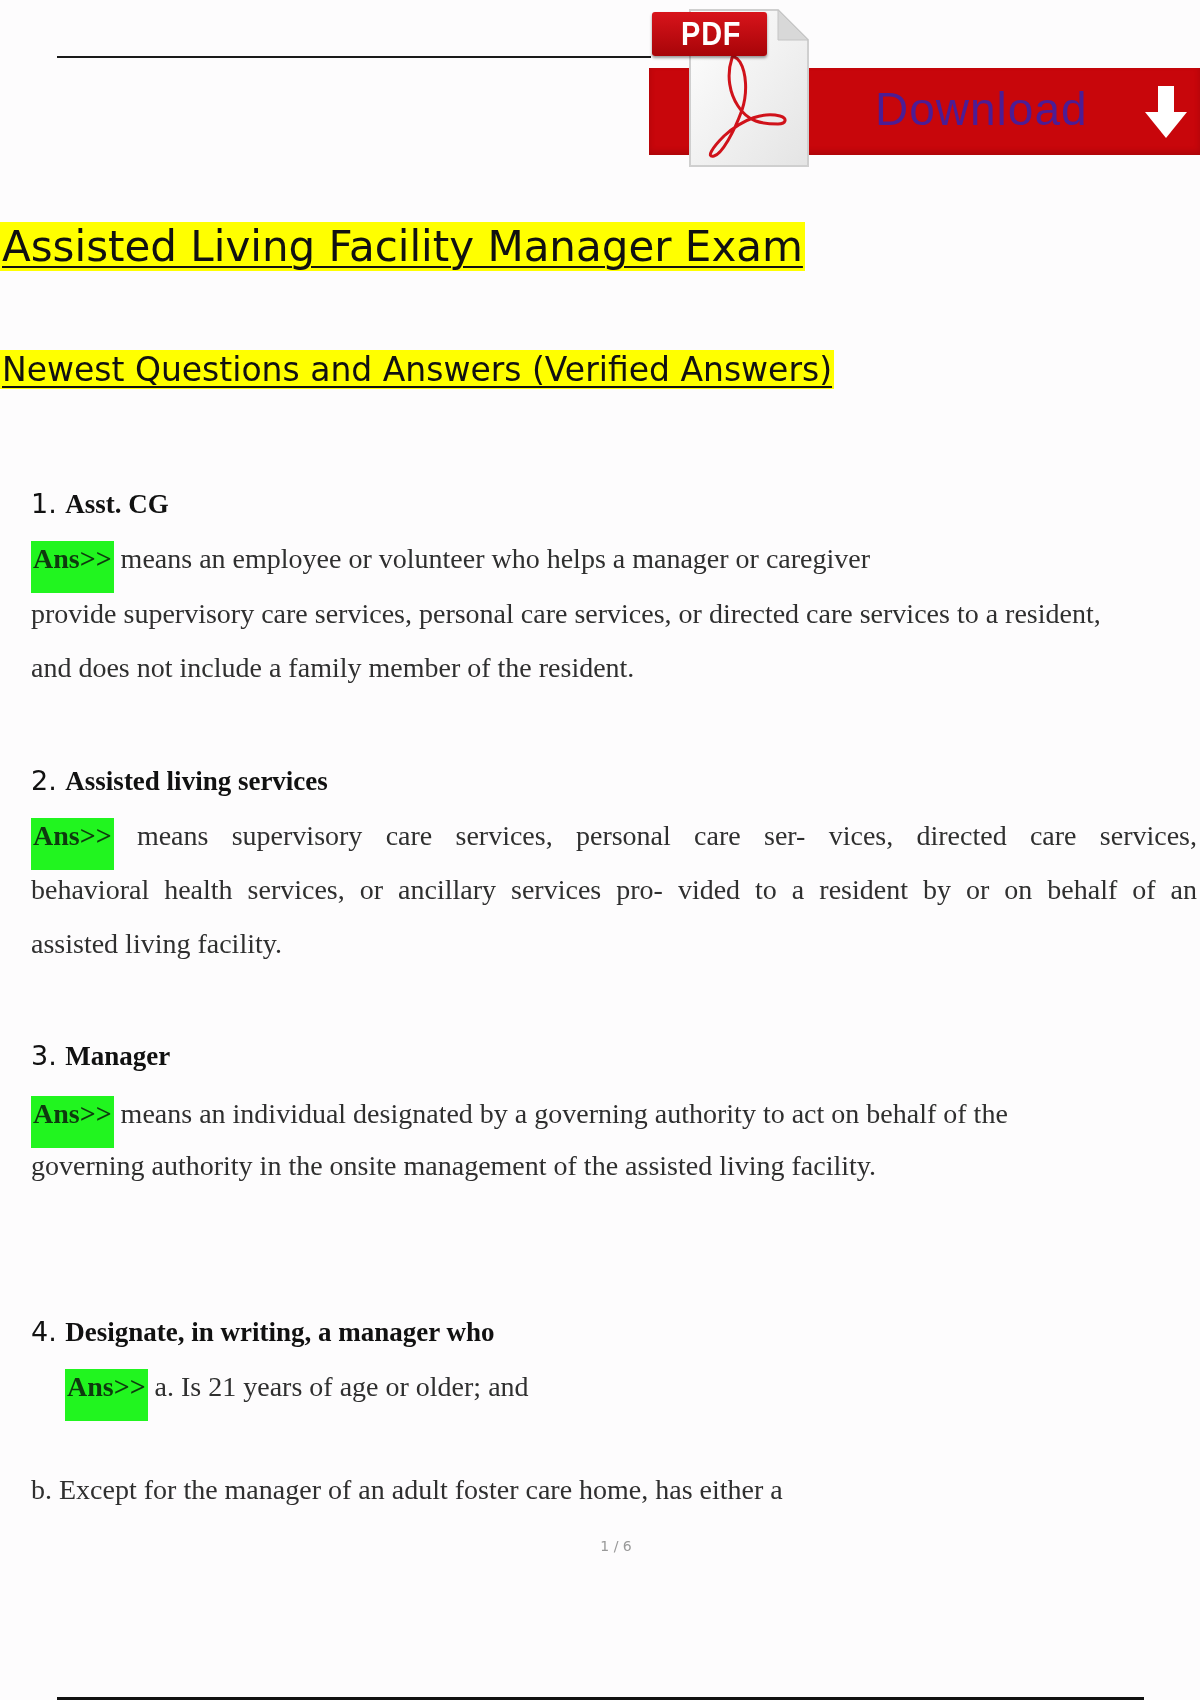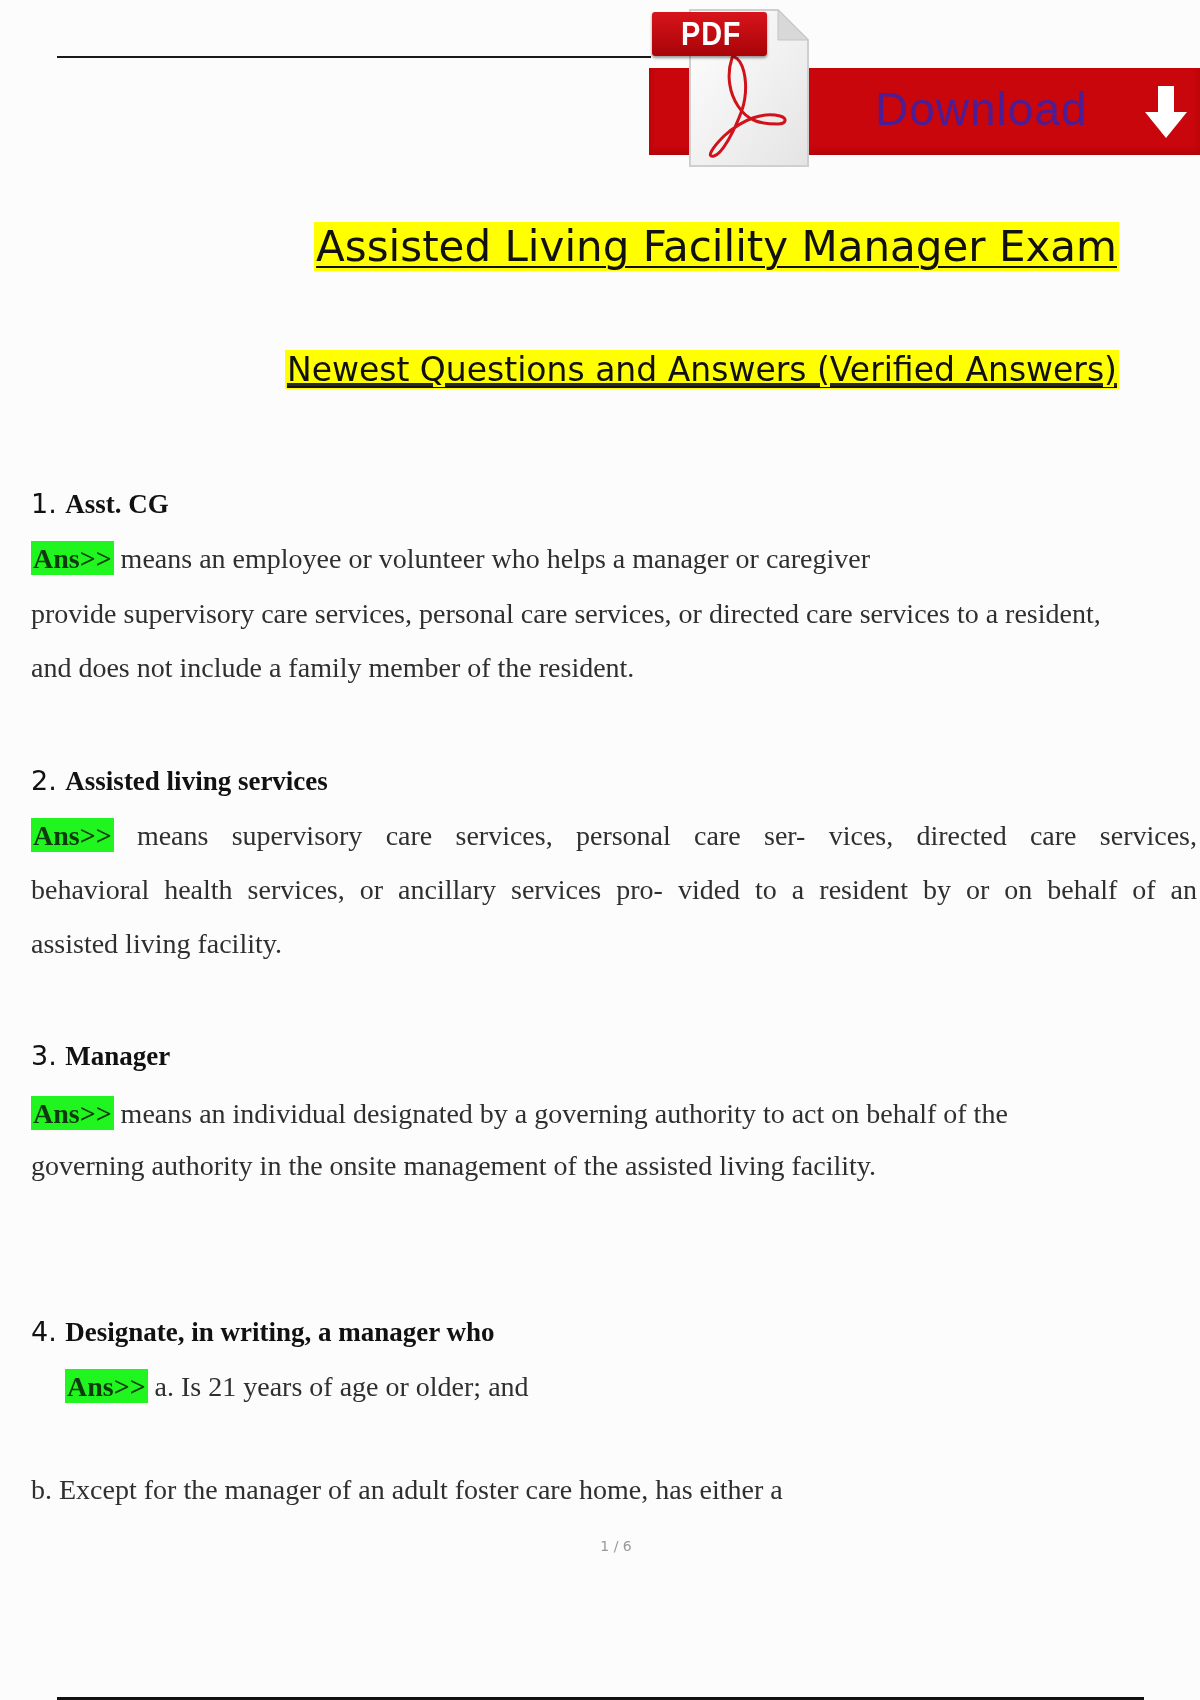--- a/index.html
+++ b/index.html
@@ -17,32 +17,32 @@
       box-shadow: inset 0 -3px 6px rgba(0,0,0,0.15); cursor: pointer; }
     .banner-text { position: absolute; left: 875px; top: 82px; font-family: "Liberation Sans", sans-serif;
       font-size: 46px; color: #4c1d95; letter-spacing: 1px; }
     .arrow-icon { position: absolute; left: 1143px; top: 84px; width: 46px; height: 56px; }
     .pdf-doc { position: absolute; left: 686px; top: 6px; width: 126px; height: 164px; }
     .pdf-tab { position: absolute; left: 652px; top: 12px; width: 115px; height: 44px; background: linear-gradient(#d8141b, #a70408);
       border-radius: 3px; box-shadow: 0 2px 3px rgba(0,0,0,0.4); }
     .pdf-tab-text { position: absolute; left: 681px; top: 14px; font-family: "Liberation Sans", sans-serif; font-weight: bold;
       font-size: 34px; color: #fff; letter-spacing: 1px; transform: scaleX(0.85); transform-origin: left; }
 
-    .title-wrap { position: absolute; left: 0; width: 1119px; text-align: right; }
+    .title-wrap { position: absolute; left: 0; width: 1119px; text-align: left; }
     .hl-yellow { background: #ffff00; text-decoration: underline; text-decoration-thickness: 2px; text-underline-offset: 5px;
       font-family: "DejaVu Sans", sans-serif; color: #111; padding: 0 2px; }
     .title { top: 222px; font-size: 42px; }
-    .subtitle { top: 350px; font-size: 33px; text-decoration: underline; }
+    .subtitle { top: 350px; font-size: 33px; }
 
     .q { position: absolute; left: 31px; font-size: 27px; color: #111; }
     .q .num { font-family: "DejaVu Sans", sans-serif; font-weight: normal; }
     .q .qt { font-family: "Liberation Serif", serif; font-weight: bold; }
     .line { position: absolute; left: 31px; font-family: "Liberation Serif", serif; font-size: 28px; color: #2f2f2f; white-space: nowrap; }
     .justify { width: 1166px; text-align: justify; text-align-last: justify; white-space: normal; }
-    .ans { background: #21f51f; font-weight: bold; color: #0e3a0e; padding: 2px 2px 1px 2px; }
+    .ans { background: #21f51f; font-weight: bold; color: #0e3a0e; padding: 2px 2px 19px 2px; }
     .page-num { position: absolute; left: 0; width: 1232px; top: 1538px; text-align: center;
       font-family: "DejaVu Sans", sans-serif; font-size: 14px; color: #999; }
   </style>
 </head>
 <body>
 
 <div class="top-rule"></div>
 
 <div class="banner"></div>
 <span class="banner-text">Download</span>

